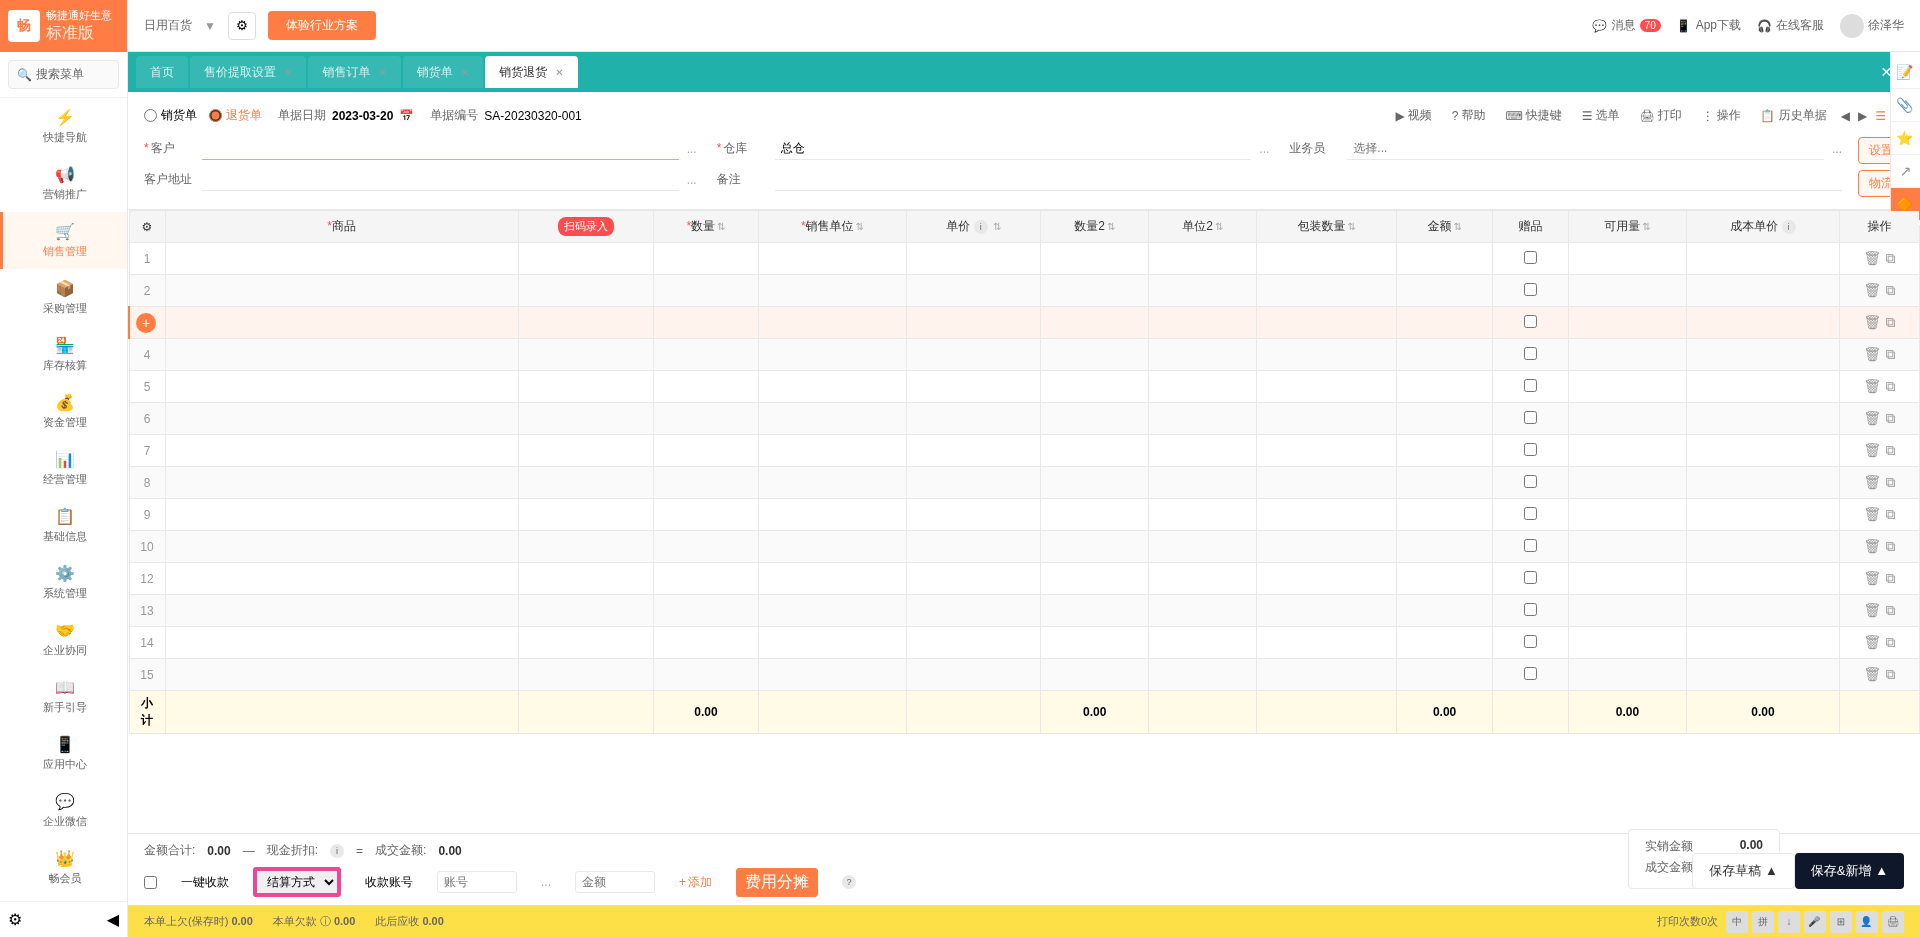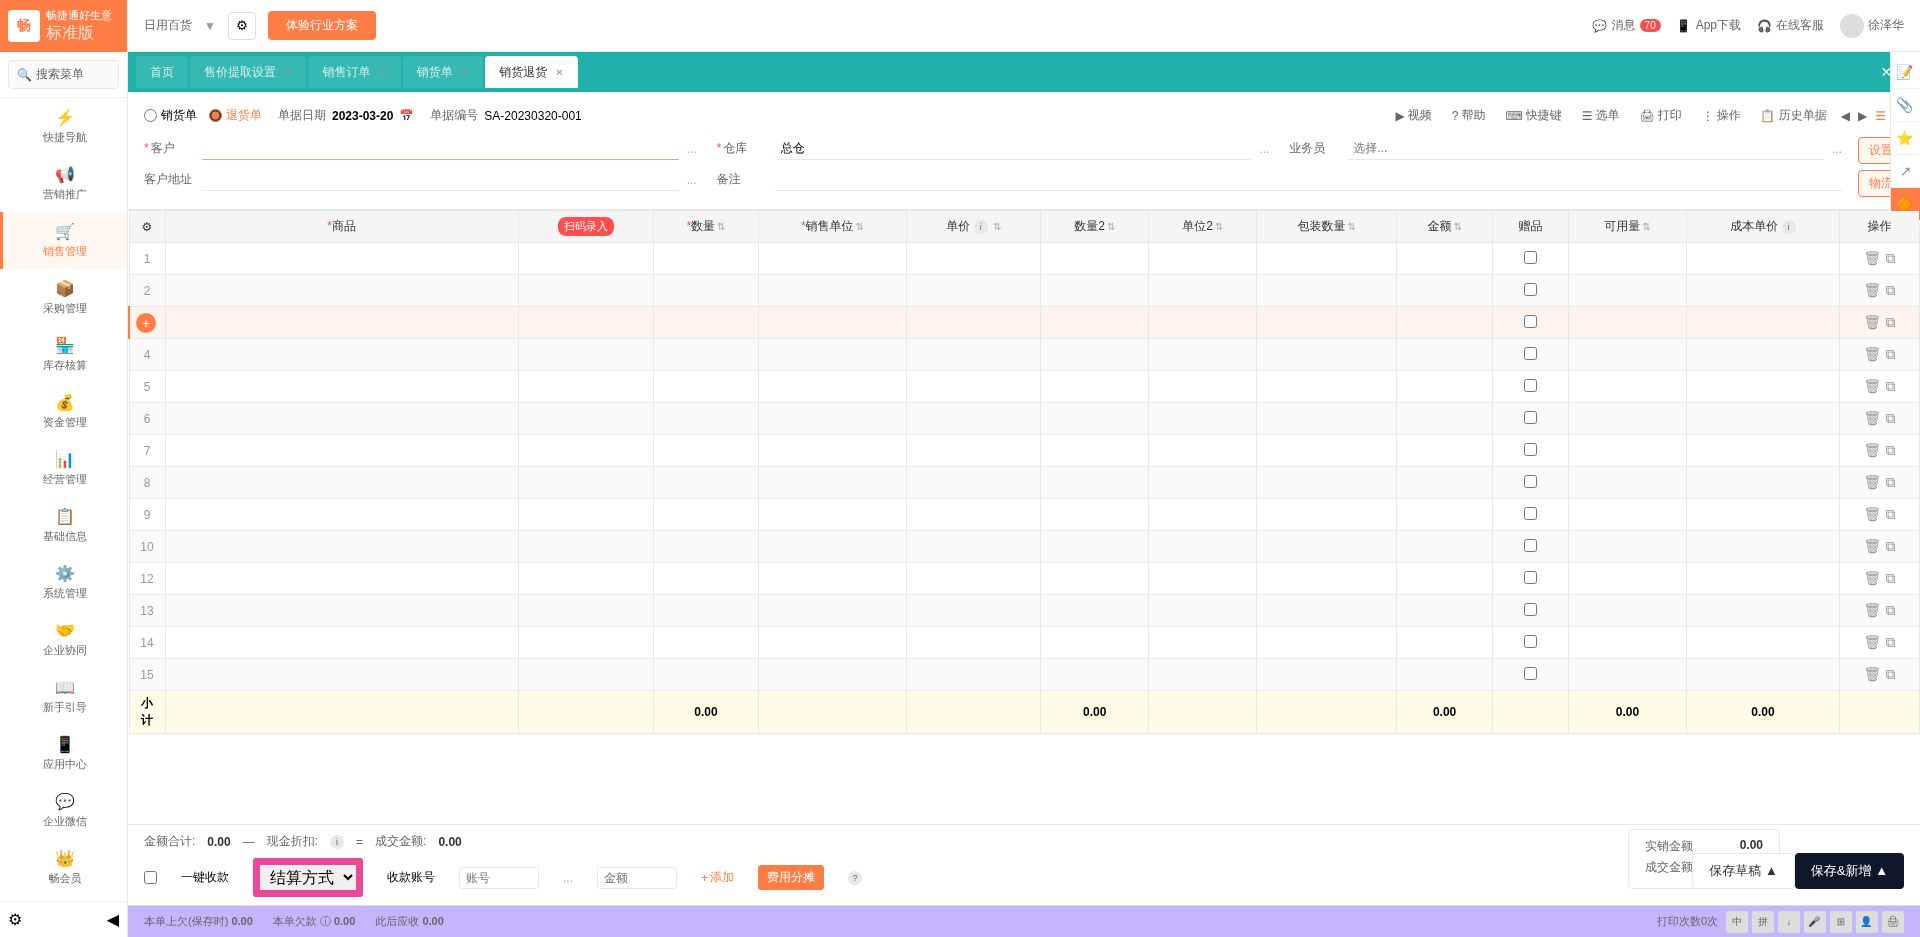--- a/index.html
+++ b/index.html
@@ -82,24 +82,24 @@
     .subtotal-row td { background: #fffbe6 !important; font-weight: bold; }
     
     
     .bottom-area { background: #fff; border-top: 1px solid #e8e8e8; padding: 8px 16px; flex-shrink: 0; }
     .bottom-calc { display: flex; align-items: center; gap: 12px; font-size: 12px; margin-bottom: 8px; }
     .bottom-calc span { color: #666; }
     .bottom-calc .value { color: #333; font-weight: bold; }
     .calc-eq { color: #ff7d45; }
     .bottom-payment { display: flex; align-items: center; gap: 24px; font-size: 12px; }
     .payment-checkbox { accent-color: #ff7d45; }
-    .payment-select { border: 7px solid #ec4899; border-radius: 3px; padding: 3px 6px; font-size: 16px; }
+    .payment-select { border: 4px solid #ec4899; border-radius: 3px; padding: 3px 6px; font-size: 12px; }
     .payment-input { border: 1px solid #e8e8e8; border-radius: 3px; padding: 3px 6px; font-size: 12px; width: 80px; }
     .add-btn { background: none; border: none; color: #ff7d45; cursor: pointer; font-size: 12px; display: flex; align-items: center; gap: 2px; }
-    .fees-btn { background: #fff; border: 1px solid #e8e8e8; border-radius: 3px; padding: 3px 8px; cursor: pointer; font-size: 12px; }
+    .fees-btn { background: #fff; border: 1px solid #e8e8e8; border-radius: 3px; padding: 3px 8px; cursor: pointer; font-size: 16px; }
     .fees-btn.active { background: #ff7d45; color: #fff; border-color: #ff7d45; }
     .bottom-footer-left { display: flex; gap: 20px; }
     .bottom-footer-right { display: flex; align-items: center; gap: 8px; }
     
     
     .right-summary { position: fixed; right: 140px; bottom: 48px; background: #fff; border: 1px solid #e8e8e8; border-radius: 4px; padding: 8px 16px; font-size: 12px; }
     .summary-row { display: flex; justify-content: space-between; gap: 20px; margin-bottom: 4px; }
     .summary-label { color: #666; }
     .summary-value { color: #333; font-weight: bold; min-width: 50px; text-align: right; }
     
@@ -107,21 +107,21 @@
     .save-area { position: fixed; right: 16px; bottom: 48px; display: flex; gap: 0; }
     .save-draft-btn { background: #fff; border: 1px solid #e8e8e8; border-radius: 4px; padding: 8px 16px; cursor: pointer; font-size: 13px; color: #333; }
     .save-new-btn { background: #0f172a; border: none; border-radius: 4px; padding: 8px 16px; cursor: pointer; font-size: 13px; color: #fff; }
     
     
     .right-sidebar { position: fixed; right: 0; top: 52px; width: 30px; background: #fff; border-left: 1px solid #e8e8e8; display: flex; flex-direction: column; align-items: center; padding: 4px 0; gap: 0; }
     .right-sidebar-item { width: 100%; text-align: center; padding: 8px 0; cursor: pointer; color: #999; font-size: 14px; border-bottom: 1px solid #f0f0f0; }
     .right-sidebar-item.active { background: #ff7d45; color: #fff; }
     
     
-    .status-bar { height: 32px; background: #c4b5fd; border-top: 1px solid #ddd; display: flex; align-items: center; justify-content: space-between; padding: 12px 16px; flex-shrink: 0; font-size: 11px; color: #666; }
+    .status-bar { height: 32px; background: #fde047; border-top: 1px solid #ddd; display: flex; align-items: center; justify-content: space-between; padding: 12px 16px; flex-shrink: 0; font-size: 11px; color: #666; }
     .status-bar-tools { display: flex; gap: 4px; }
     .status-tool { width: 22px; height: 22px; background: #ddd; border-radius: 2px; display: flex; align-items: center; justify-content: center; cursor: pointer; font-size: 10px; }
     
     .th-sort { cursor: pointer; }
     .th-sort::after { content: '⇅'; font-size: 10px; color: #aaa; margin-left: 2px; }
     
     .info-icon { display: inline-flex; align-items: center; justify-content: center; width: 14px; height: 14px; border-radius: 50%; background: #e8e8e8; color: #666; font-size: 9px; cursor: pointer; }
   </style>
 </head>
 <body>

